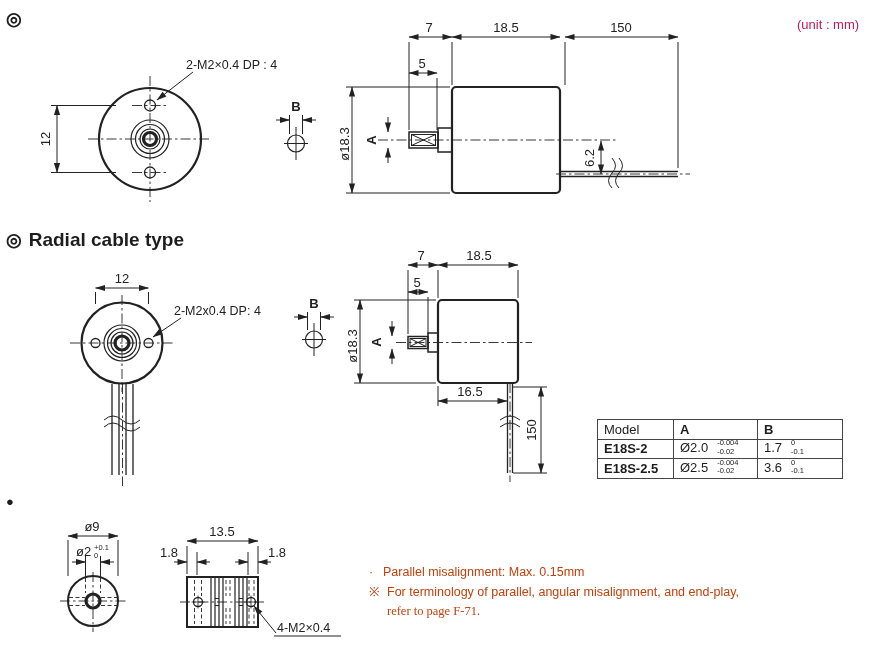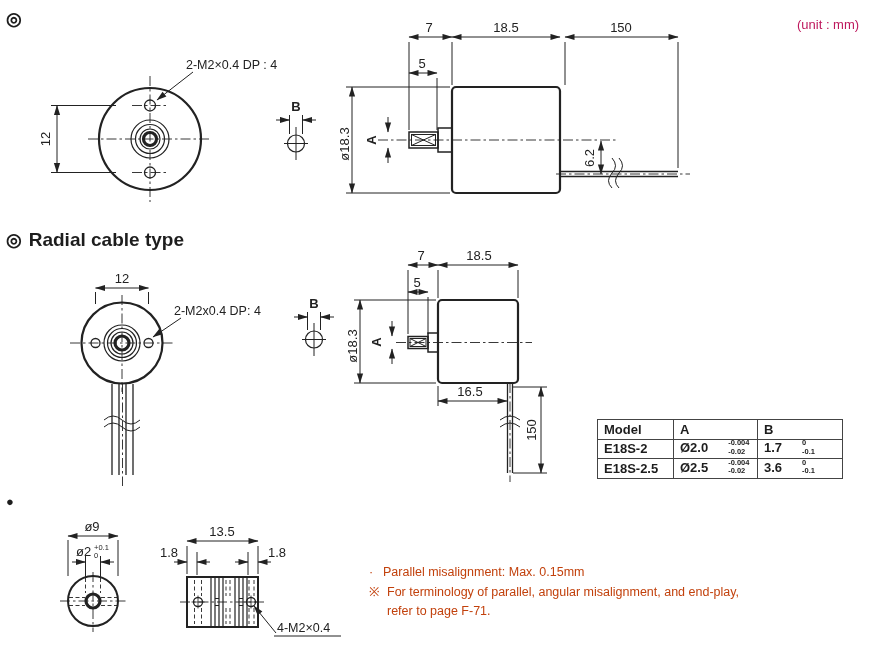--- a/index.html
+++ b/index.html
@@ -22,33 +22,33 @@
   .m{stroke:#222;stroke-width:1.5;fill:none;}
   .m2{stroke:#222;stroke-width:1.3;fill:none;}
   .d{stroke:#222;stroke-width:1;fill:none;}
   .d2{stroke:#222;stroke-width:1.2;fill:none;}
   .cl{stroke:#222;stroke-width:.9;fill:none;stroke-dasharray:10 3 2.5 3;}
   .hid{stroke:#222;stroke-width:.9;fill:none;stroke-dasharray:4 2.5;}
   .bore{stroke:#222;stroke-width:3.2;fill:none;}
   
   #spec-table{position:absolute;left:597px;top:419px;border-collapse:collapse;font-size:13px;color:#1d1d1d;}
   #spec-table th,#spec-table td{border:1.2px solid #444;padding:0 0 0 6px;height:18.5px;text-align:left;
-    font-weight:bold;vertical-align:middle;white-space:nowrap;}
+    font-weight:normal;vertical-align:middle;white-space:nowrap;}
   #spec-table .c-model{width:69px;}
   #spec-table .c-a{width:77px;}
   #spec-table .c-b{width:78px;}
   #spec-table th.bold, #spec-table td.model{font-weight:bold;}
   .tolstack{display:inline-flex;flex-direction:column;font-size:7.5px;line-height:1.15;
-    vertical-align:middle;margin-left:20px;transform:translateY(-1px);}
+    vertical-align:middle;margin-left:9px;transform:translateY(-1px);}
   
   #notes{position:absolute;left:369px;top:563px;font-size:12.5px;line-height:19.5px;color:#c2410c;}
   .note-line{white-space:nowrap;}
   .note-line .bullet{display:inline-block;width:14px;}
   .note-line.ref .bullet{width:18px;}
-  .note-line.ref2{padding-left:18px;}
+  .note-line.ref2{padding-left:18px;font-family:Liberation Serif, serif;}
 </style>
 </head>
 <body>
 
 <div id="page">
 
   <div class="heading" id="axial-heading">
     <span class="mark">◎</span>
   </div>
   <div id="unit-note">(unit : mm)</div>

